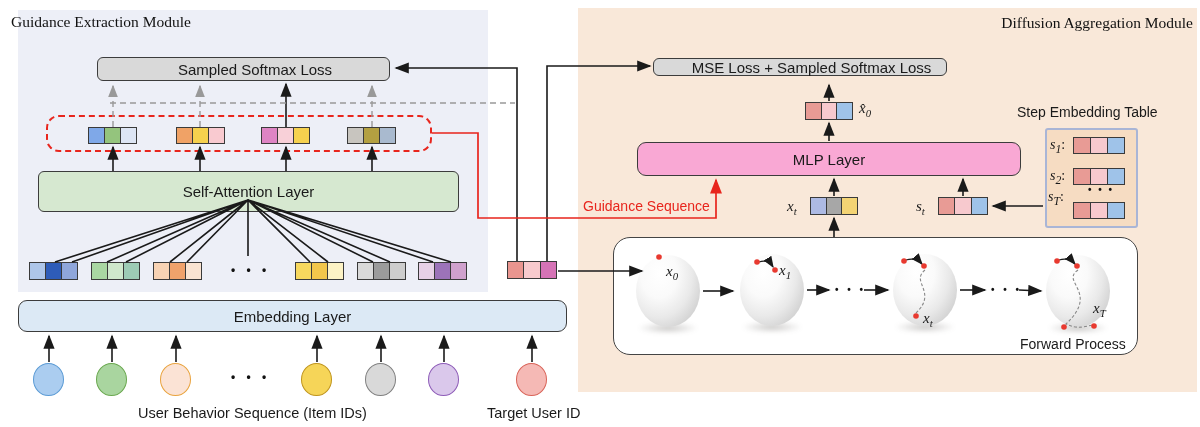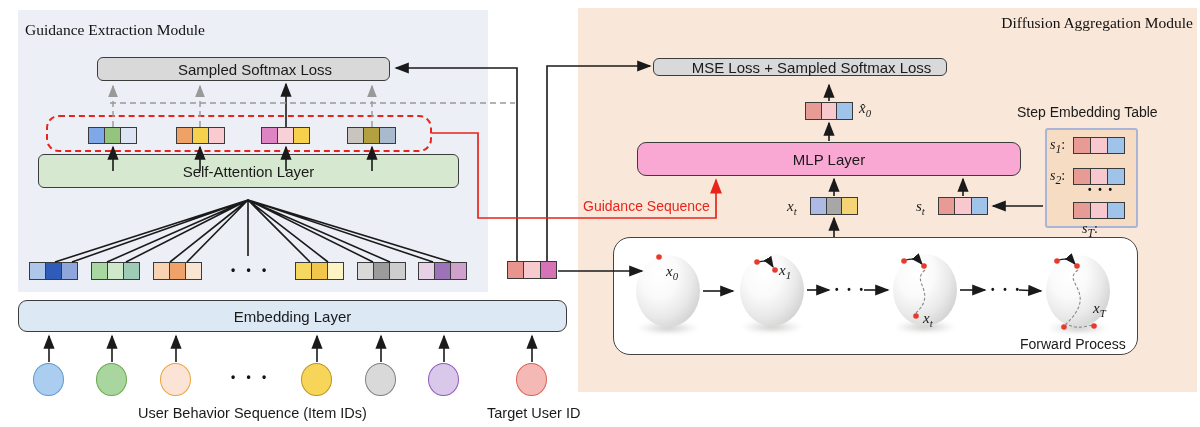--- a/index.html
+++ b/index.html
@@ -39,21 +39,21 @@
   svg.overlay{position:absolute;left:0;top:0;pointer-events:none;}
 </style>
 </head>
 <body>
 
 <div class="canvas">
 
   <div class="panel panel-left"></div>
   <div class="panel panel-right"></div>
 
-  <div class="module-title" style="left:25px;top:13px;margin-top:8px;">Guidance Extraction Module</div>
+  <div class="module-title" style="left:11px;top:13px;">Guidance Extraction Module</div>
   <div class="module-title" style="right:7px;top:14px;margin-left:32px;">Diffusion Aggregation Module</div>
 
   <div class="box box-gray" style="left:97px;top:57px;width:293px;height:24px;">
     <span>Sampled Softmax Loss</span>
   </div>
 
   <div class="red-dash-box"></div>
 
   <div class="token" style="left:88px;top:127px;width:49px;height:17px;">
       <div class="cell" style="background: rgb(127, 168, 232);"></div>
@@ -69,21 +69,21 @@
       <div class="cell" style="background: rgb(222, 132, 196);"></div>
       <div class="cell" style="background: rgb(248, 208, 216);"></div>
       <div class="cell" style="background: rgb(246, 209, 78);"></div>
     </div>
   <div class="token" style="left:347px;top:127px;width:49px;height:17px;">
       <div class="cell" style="background: rgb(200, 197, 191);"></div>
       <div class="cell" style="background: rgb(179, 160, 65);"></div>
       <div class="cell" style="background: rgb(169, 186, 207);"></div>
     </div>
 
-  <div class="box box-green" style="left:38px;top:154px;width:421px;height:34px;">
+  <div class="box box-green" style="left:38px;top:171px;width:421px;height:41px;">
     <span>Self-Attention Layer</span>
   </div>
 
   <div class="token" style="left:29px;top:262px;width:49px;">
       <div class="cell" style="background: rgb(174, 198, 233);"></div>
       <div class="cell" style="background: rgb(46, 92, 184);"></div>
       <div class="cell" style="background: rgb(143, 166, 218);"></div>
     </div>
   <div class="token" style="left:91px;top:262px;width:49px;">
       <div class="cell" style="background: rgb(169, 215, 162);"></div>
@@ -173,21 +173,21 @@
       <div class="cell" style="background: rgb(247, 201, 206);"></div>
       <div class="cell" style="background: rgb(159, 195, 233);"></div>
     </div>
   <div class="step-row-label" style="left:1050px;top:168px;"><span>s</span><sub>2</sub><span class="colon">:</span></div>
   <div class="token" style="left:1073px;top:168px;width:52px;height:17px;">
       <div class="cell" style="background: rgb(232, 155, 149);"></div>
       <div class="cell" style="background: rgb(247, 201, 206);"></div>
       <div class="cell" style="background: rgb(159, 195, 233);"></div>
     </div>
   <div class="ellipsis" style="left:1088px;top:184px;font-size:10px;letter-spacing:2px;">• • •</div>
-  <div class="step-row-label" style="left:1048px;top:221px;padding-left:34px;"><span>s</span><sub>T</sub><span class="colon">:</span></div>
+  <div class="step-row-label" style="left:1048px;top:189px;"><span>s</span><sub>T</sub><span class="colon">:</span></div>
   <div class="token" style="left:1073px;top:202px;width:52px;height:17px;">
       <div class="cell" style="background: rgb(232, 155, 149);"></div>
       <div class="cell" style="background: rgb(247, 201, 206);"></div>
       <div class="cell" style="background: rgb(159, 195, 233);"></div>
     </div>
 
   <div class="walk-box"></div>
   <div class="sphere-shadow" style="left:637px;top:322px;"></div>
   <div class="sphere-shadow" style="left:741px;top:321px;"></div>
   <div class="sphere-shadow" style="left:894px;top:321px;"></div>

